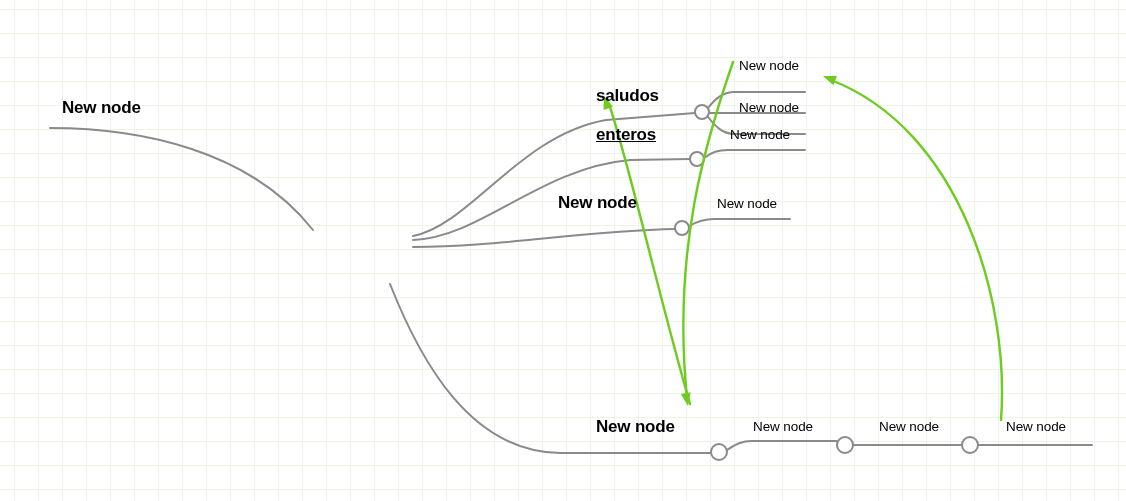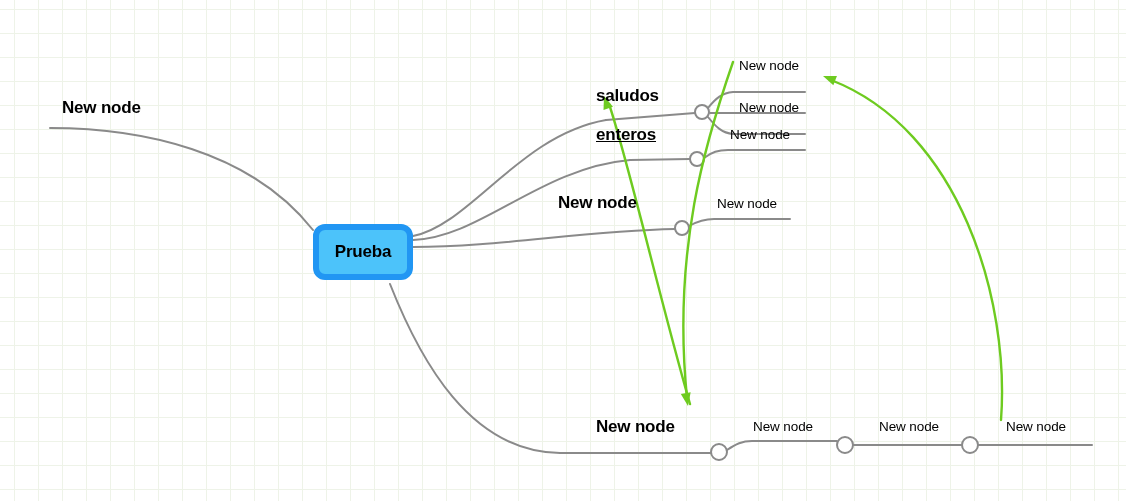--- a/index.html
+++ b/index.html
@@ -93,21 +93,20 @@
     <g id="highlight-layer">
         <path d="M 733 62 C 706 140 672 250 687 398" fill="none" stroke="#6ecb20" stroke-width="2.4" stroke-linecap="round"></path>
         <polygon points="0,0 -13,-5 -13,5" fill="#6ecb20" transform="translate(688,406) rotate(80)"></polygon>
         <path d="M 690 404 C 660 300 628 160 609 104" fill="none" stroke="#6ecb20" stroke-width="2.4" stroke-linecap="round"></path>
         <polygon points="0,0 -13,-5 -13,5" fill="#6ecb20" transform="translate(604,96) rotate(-109)"></polygon>
         <path d="M 1001 420 C 1010 300 960 130 831 80" fill="none" stroke="#6ecb20" stroke-width="2.4" stroke-linecap="round"></path>
         <polygon points="0,0 -13,-5 -13,5" fill="#6ecb20" transform="translate(823,76) rotate(-159)"></polygon>
       </g>
   </svg>
 
-  <div class="root-node" id="root-node" style="left: 313px; top: 224px; width: 100px; height: 56px; border-color: rgb(33, 150, 243); background: rgb(76, 195, 250); color: rgb(0, 0, 0);">Prueba</div>
 
   <div id="labels">
       <div class="node-label lvl1" style="left: 62px; top: 99px; color: rgb(0, 0, 0);">New node</div>
       <div class="node-label lvl1" style="left: 596px; top: 62px; color: rgb(0, 0, 0); margin-top: 25px;">saludos</div>
       <div class="node-label lvl2" style="left: 739px; top: 59px; color: rgb(0, 0, 0);">New node</div>
       <div class="node-label lvl2" style="left: 739px; top: 101px; color: rgb(0, 0, 0);">New node</div>
       <div class="node-label lvl2" style="left: 730px; top: 128px; color: rgb(0, 0, 0);">New node</div>
       <div class="node-label lvl1" style="left: 596px; top: 126px; color: rgb(0, 0, 0); text-decoration: underline;">enteros</div>
       <div class="node-label lvl1" style="left: 558px; top: 194px; color: rgb(0, 0, 0);">New node</div>
       <div class="node-label lvl2" style="left: 717px; top: 197px; color: rgb(0, 0, 0);">New node</div>

